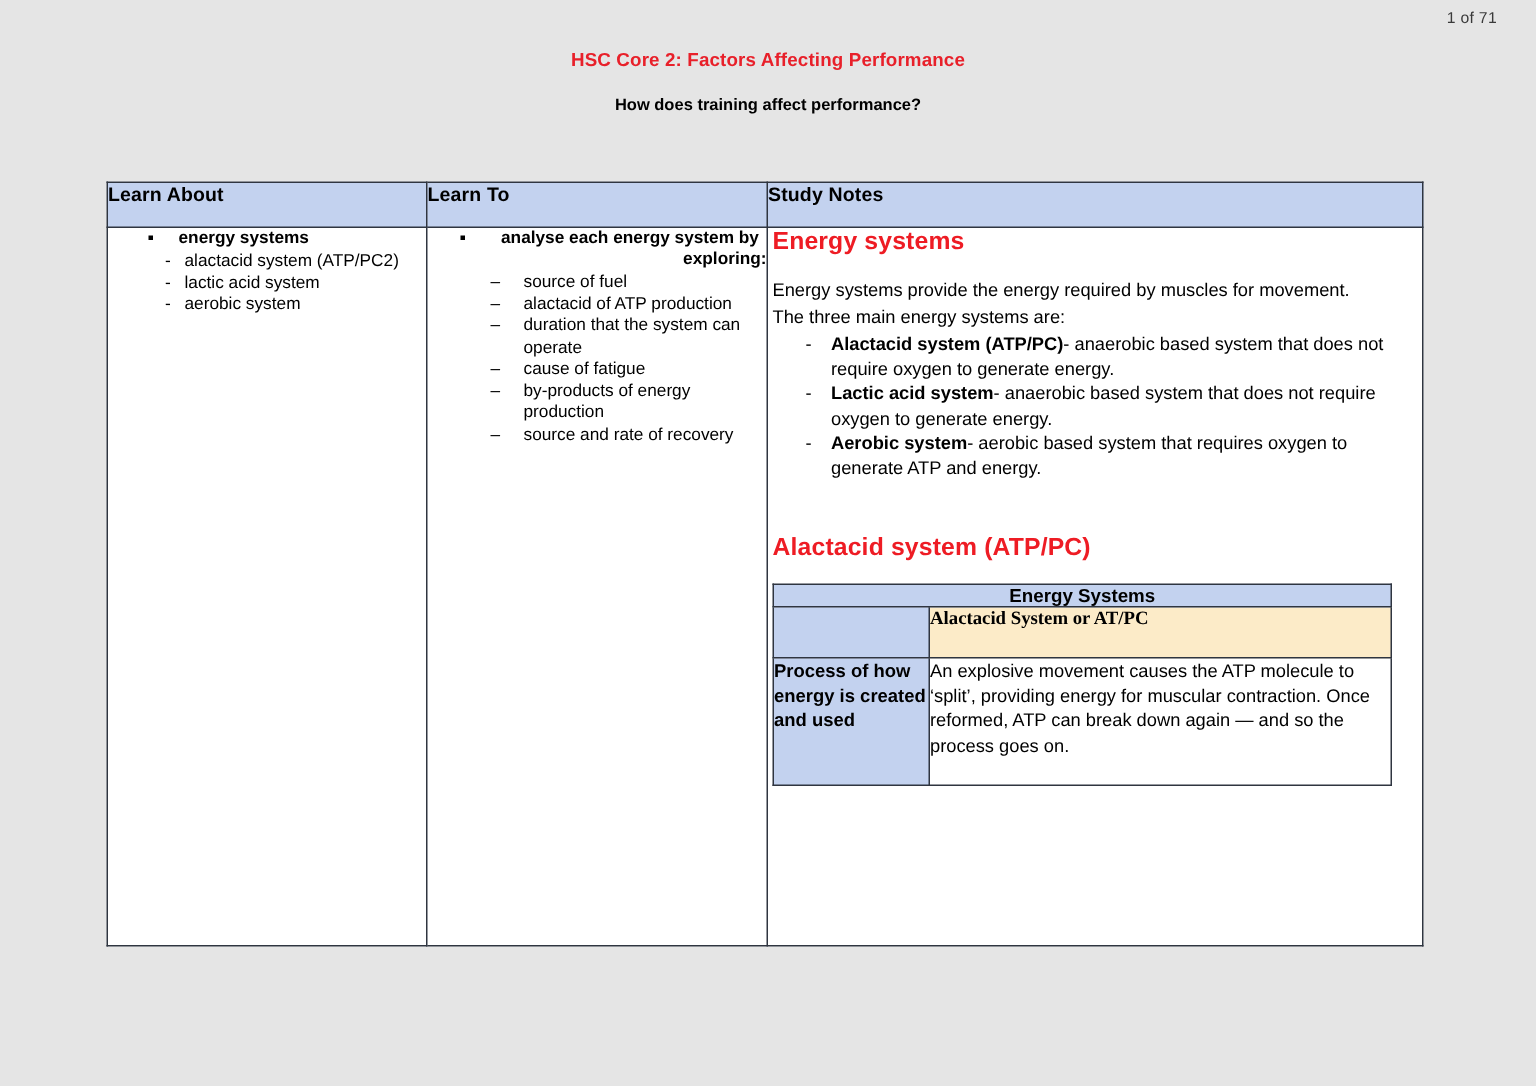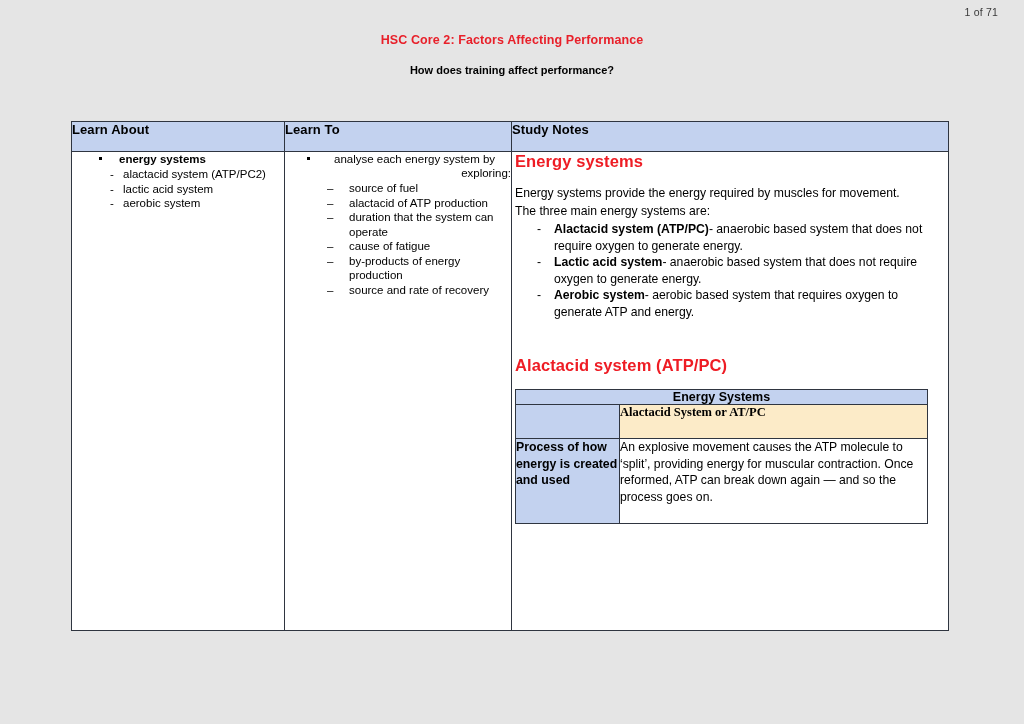--- a/index.html
+++ b/index.html
@@ -113,21 +113,21 @@
   ul.lvl1 > li.top > .sq {
     position: absolute;
     left: 27px;
     top: 5px;
     width: 2.5px;
     height: 2.5px;
     background: #000;
   }
   ul.lvl1.wide > li.top {
     padding-left: 49px;
-    font-weight: normal;
+    font-weight: bold;
   }
   ul.lvl1.wide > li.top > .sq {
     left: 22px;
   }
   ul.lvl2 {
     list-style: none;
     margin: 0;
     padding: 0;
   }
   ul.lvl2 > li {

